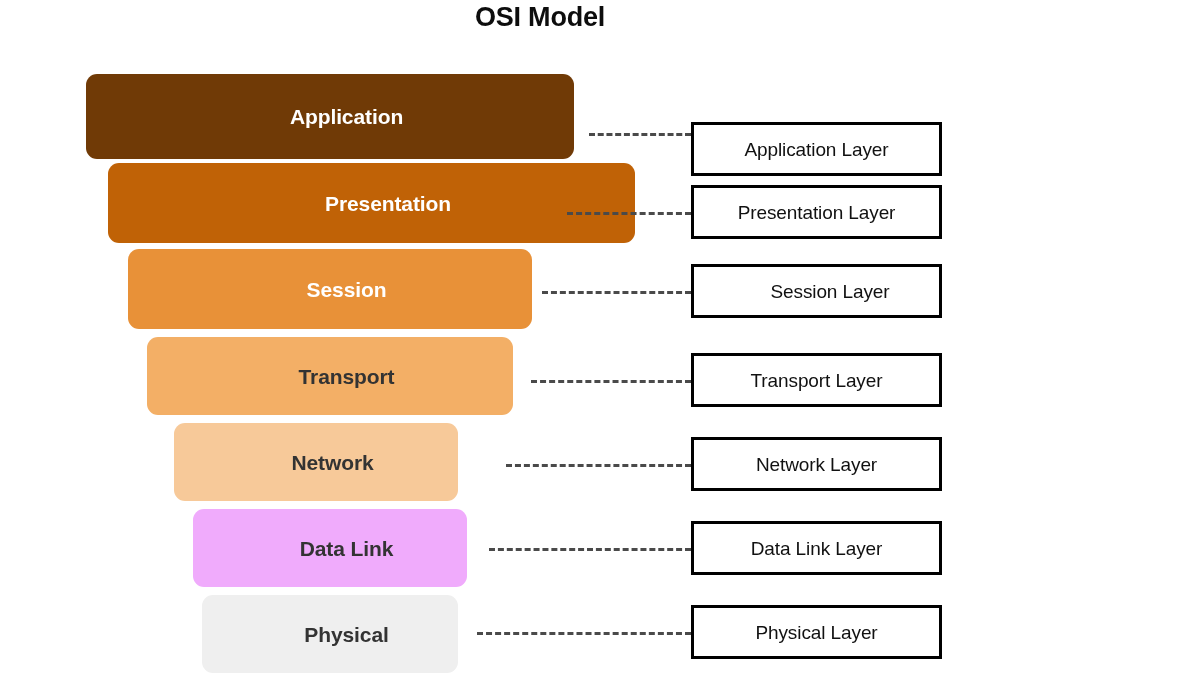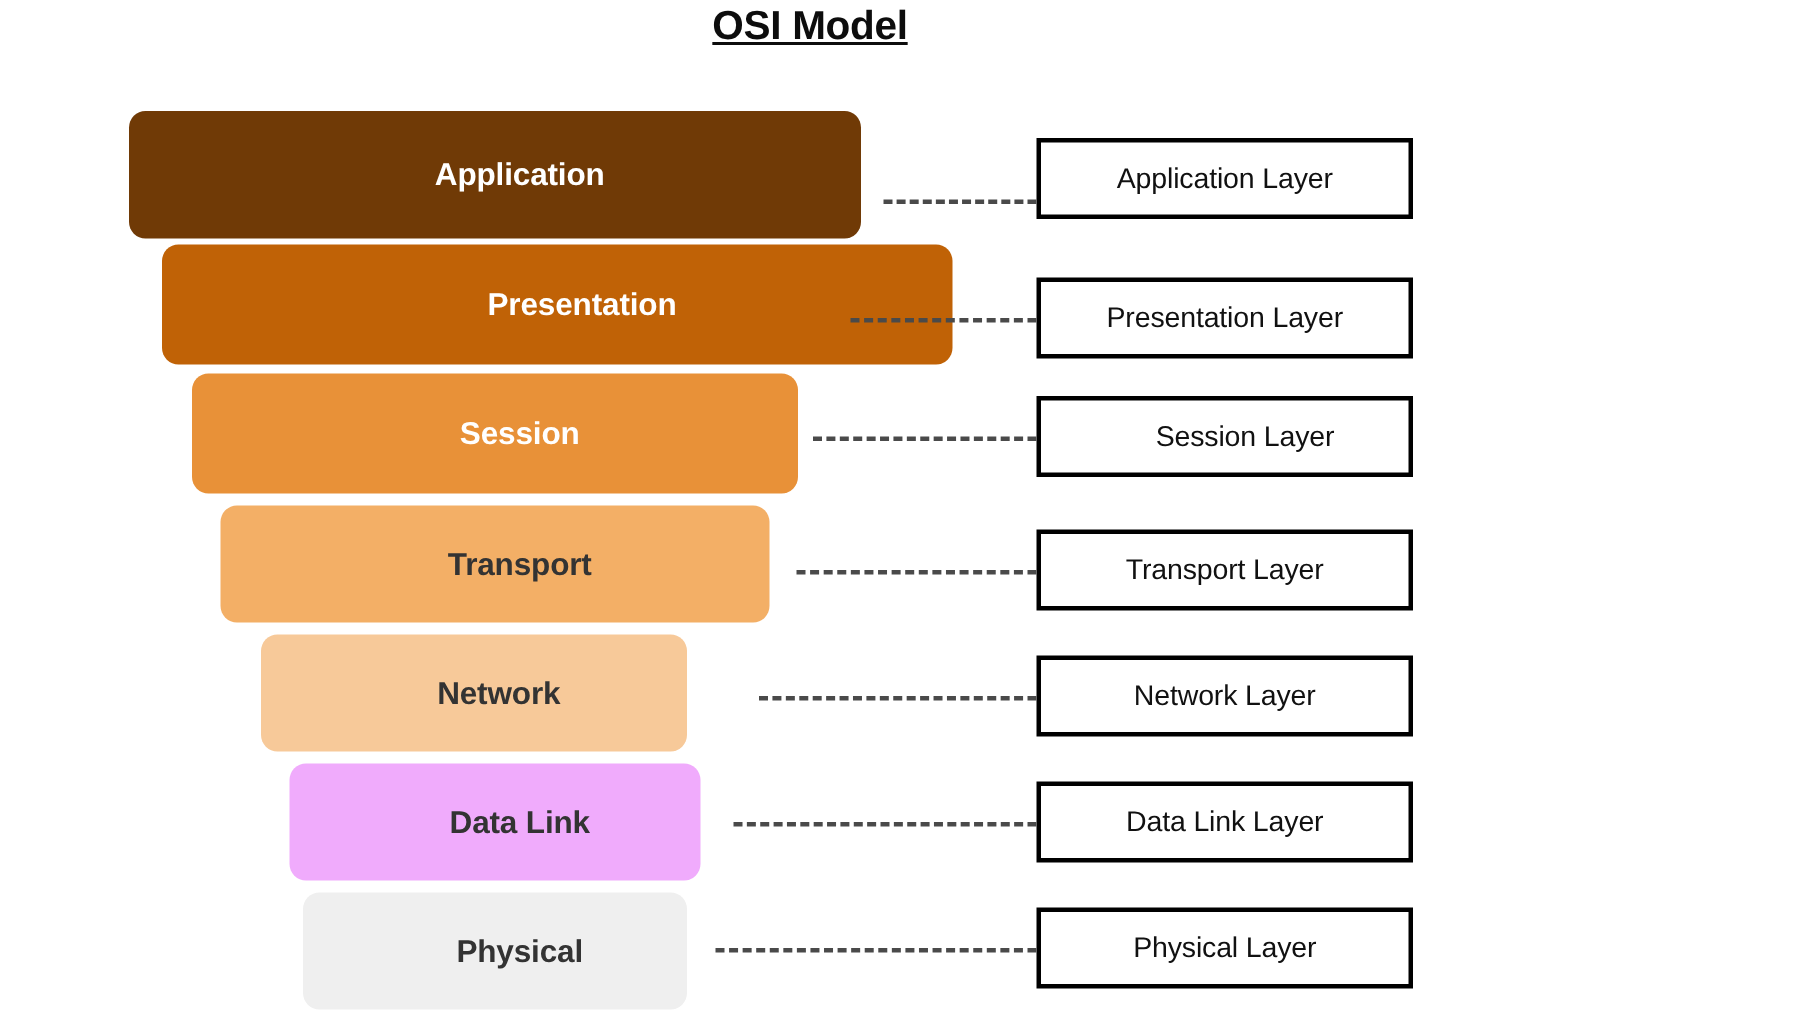--- a/index.html
+++ b/index.html
@@ -25,21 +25,20 @@
   #page-title {
     position: absolute;
     left: 0;
     top: 2px;
     width: 1080px;
     text-align: center;
     font-size: 27px;
     font-weight: bold;
     color: #0d0d0d;
     letter-spacing: -0.2px;
-    text-decoration: underline;
   }
 
   
   .layer-bar {
     position: absolute;
     border-radius: 11px;
     display: flex;
     align-items: center;
     justify-content: center;
     box-sizing: border-box;
@@ -110,21 +109,21 @@
   <div id="connectors-container">
       <div class="connector" style="left: 589px; top: 133px; width: 102px; border-top-color: rgb(74, 74, 74);"></div>
       <div class="connector" style="left: 567px; top: 212px; width: 124px; border-top-color: rgb(74, 74, 74);"></div>
       <div class="connector" style="left: 542px; top: 291px; width: 149px; border-top-color: rgb(74, 74, 74);"></div>
       <div class="connector" style="left: 531px; top: 380px; width: 160px; border-top-color: rgb(74, 74, 74);"></div>
       <div class="connector" style="left: 506px; top: 464px; width: 185px; border-top-color: rgb(74, 74, 74);"></div>
       <div class="connector" style="left: 489px; top: 548px; width: 202px; border-top-color: rgb(74, 74, 74);"></div>
       <div class="connector" style="left: 477px; top: 632px; width: 214px; border-top-color: rgb(74, 74, 74);"></div>
     </div>
   <div id="side-boxes-container">
-      <div class="side-box" style="left: 691px; top: 92px; width: 251px; height: 54px; background: rgb(255, 255, 255); border-color: rgb(0, 0, 0);">
+      <div class="side-box" style="left: 691px; top: 122px; width: 251px; height: 54px; background: rgb(255, 255, 255); border-color: rgb(0, 0, 0);">
         <span class="side-box-label" style="color: rgb(17, 17, 17);">Application Layer</span>
       </div>
       <div class="side-box" style="left: 691px; top: 185px; width: 251px; height: 54px; background: rgb(255, 255, 255); border-color: rgb(0, 0, 0);">
         <span class="side-box-label" style="color: rgb(17, 17, 17);">Presentation Layer</span>
       </div>
       <div class="side-box" style="left: 691px; top: 264px; width: 251px; height: 54px; background: rgb(255, 255, 255); border-color: rgb(0, 0, 0); padding-left: 27px;">
         <span class="side-box-label" style="color: rgb(17, 17, 17);">Session Layer</span>
       </div>
       <div class="side-box" style="left: 691px; top: 353px; width: 251px; height: 54px; background: rgb(255, 255, 255); border-color: rgb(0, 0, 0);">
         <span class="side-box-label" style="color: rgb(17, 17, 17);">Transport Layer</span>

